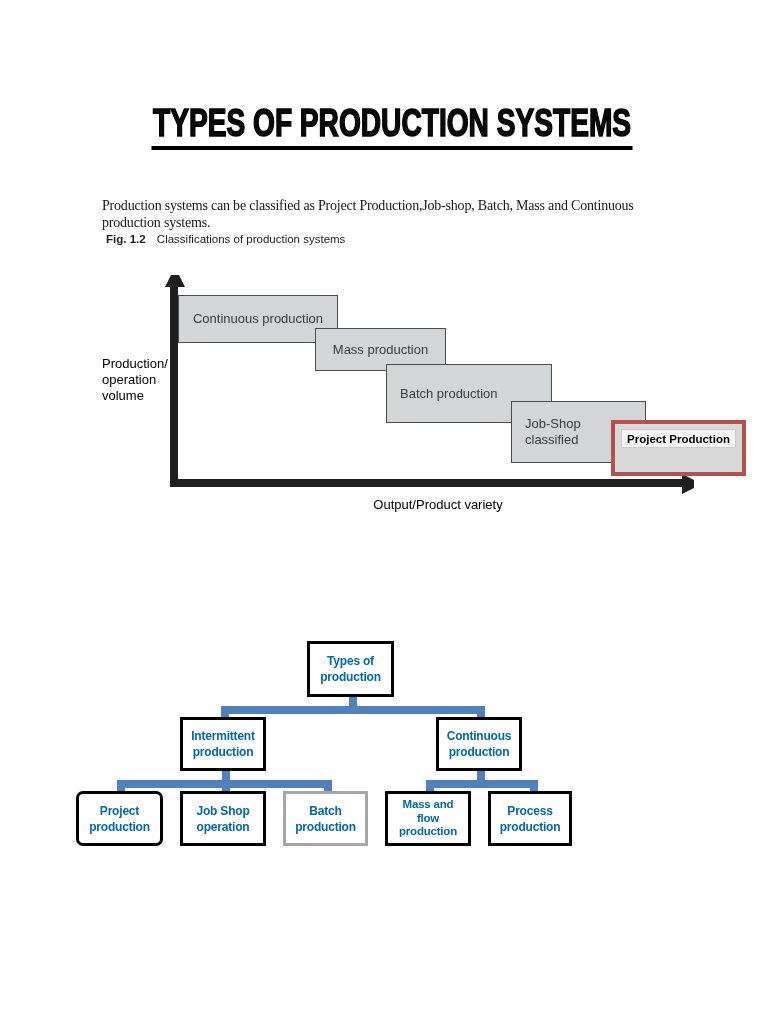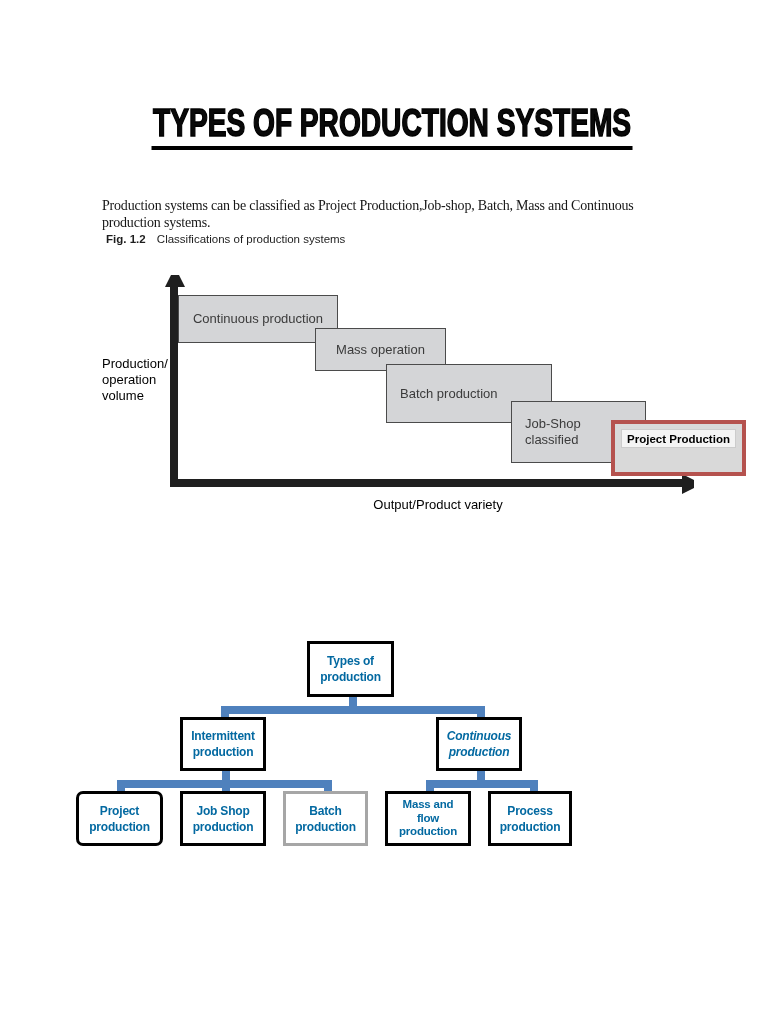--- a/index.html
+++ b/index.html
@@ -80,21 +80,21 @@
   <div class="axis" style="left:162px; top:270px; width:2px; height:203px;"></div>
   <div class="axis" style="left:162px; top:471px; width:514px; height:2px;"></div>
   <div class="arrow-right" style="left:674px; top:466px;"></div>
 
   <div class="axis-label" style="left:90px; top:344px;">Production/
 operation
 volume</div>
   <div class="axis-label" style="left:280px; top:485px; width:300px; text-align:center;">Output/Product variety</div>
 
   <div class="sbox center" style="left:170px; top:287px; width:160px; height:48px;">Continuous production</div>
-  <div class="sbox center" style="left:307px; top:320px; width:131px; height:43px;">Mass operation</div>
+  <div class="sbox center" style="left:307px; top:320px; width:131px; height:43px;">Mass production</div>
   <div class="sbox left" style="left:378px; top:356px; width:166px; height:59px;">Batch production</div>
   <div class="sbox left" style="left:503px; top:393px; width:135px; height:62px;">Job-Shop
 classified</div>
   <div class="sbox highlight" style="left:603px; top:412px; width:135px; height:56px;">
     <div class="hl-strip">Project Production</div>
   </div>
 
   <div class="conn" style="left:341px; top:689px; width:2px; height:10px;"></div>
   <div class="conn" style="left:213px; top:698px; width:258px; height:2px;"></div>
   <div class="conn" style="left:213px; top:698px; width:2px; height:12px;"></div>
@@ -106,26 +106,26 @@
   <div class="conn" style="left:316px; top:772px; width:2px; height:12px;"></div>
   <div class="conn" style="left:469px; top:763px; width:2px; height:11px;"></div>
   <div class="conn" style="left:418px; top:772px; width:106px; height:2px;"></div>
   <div class="conn" style="left:418px; top:772px; width:2px; height:12px;"></div>
   <div class="conn" style="left:522px; top:772px; width:2px; height:12px;"></div>
 
   <div class="node" style="left:299px; top:633px; width:87px; height:56px;">Types of
 production</div>
   <div class="node" style="left:172px; top:709px; width:86px; height:54px;">Intermittent
 production</div>
-  <div class="node" style="left:428px; top:709px; width:86px; height:54px;font-style:italic;">Continuous
+  <div class="node" style="left:428px; top:709px; width:86px; height:54px;">Continuous
 production</div>
   <div class="node" style="left:68px; top:783px; width:87px; height:55px;border-radius:7px;">Project
 production</div>
   <div class="node" style="left:172px; top:783px; width:86px; height:55px;">Job Shop
-production</div>
+operation</div>
   <div class="node gray" style="left:275px; top:783px; width:85px; height:55px;">Batch
 production</div>
   <div class="node three" style="left:377px; top:783px; width:86px; height:55px;">Mass and
 flow
 production</div>
   <div class="node" style="left:480px; top:783px; width:84px; height:55px;">Process
 production</div>
 
 </div>
 

